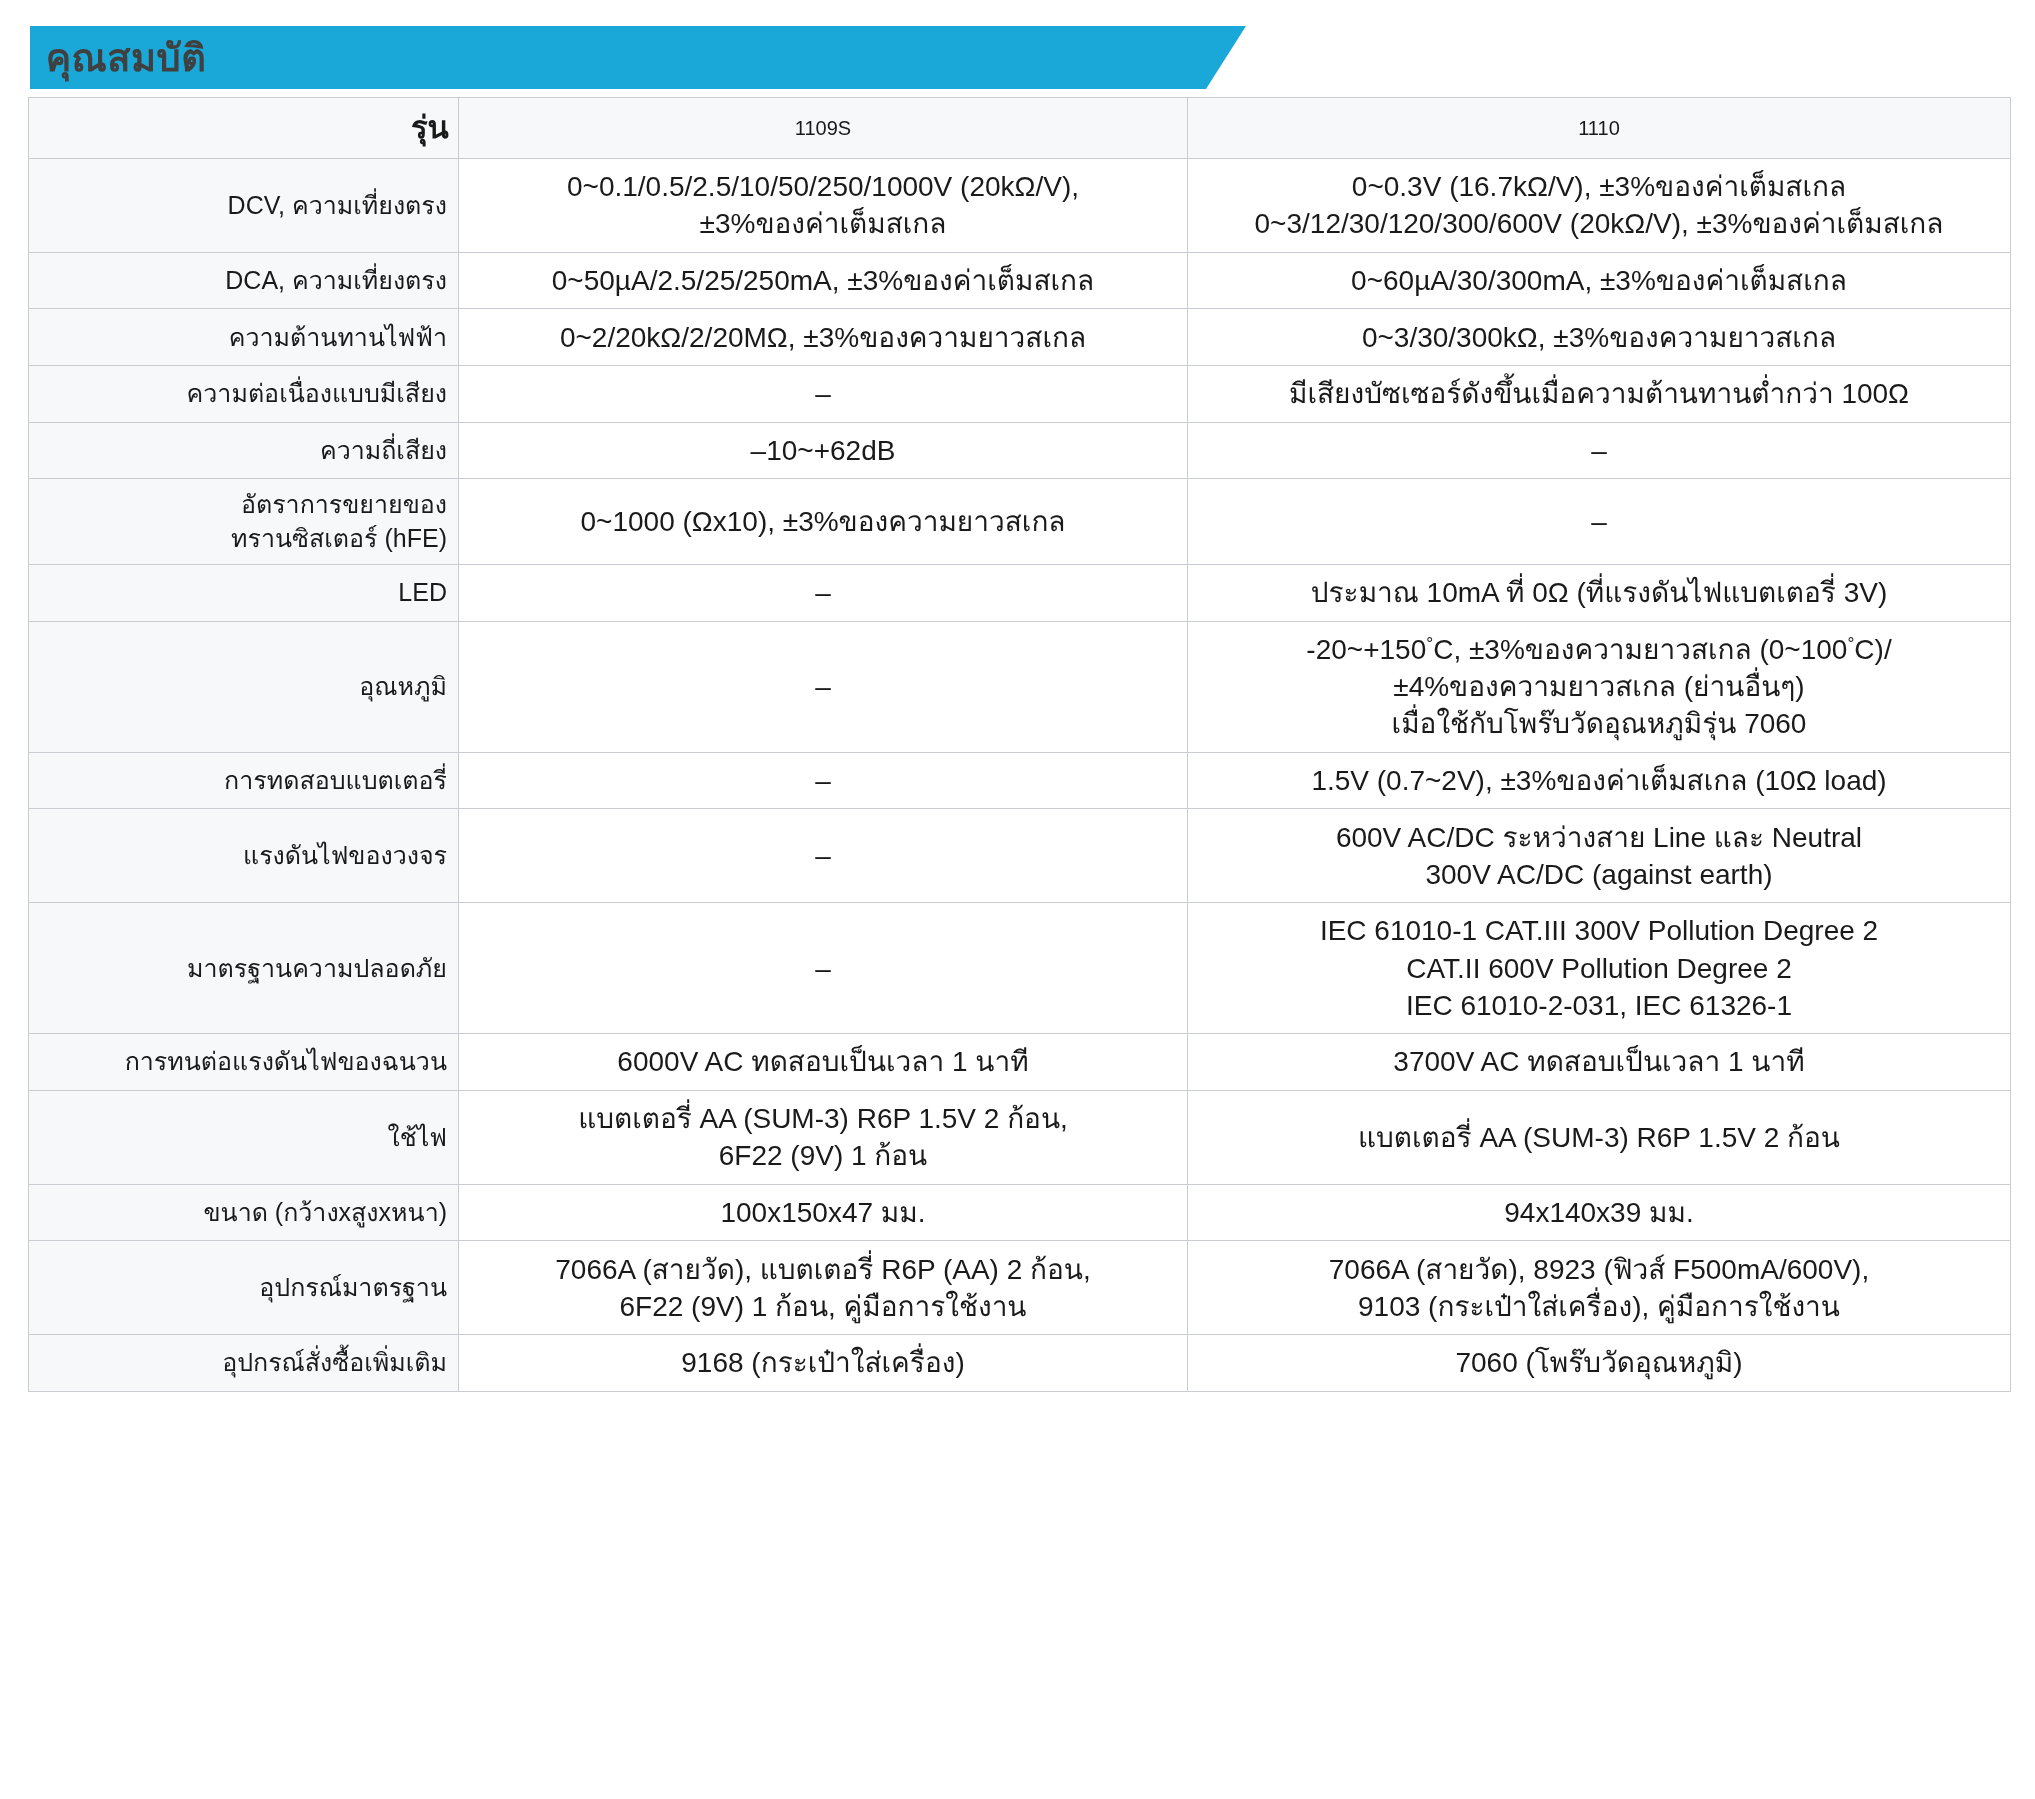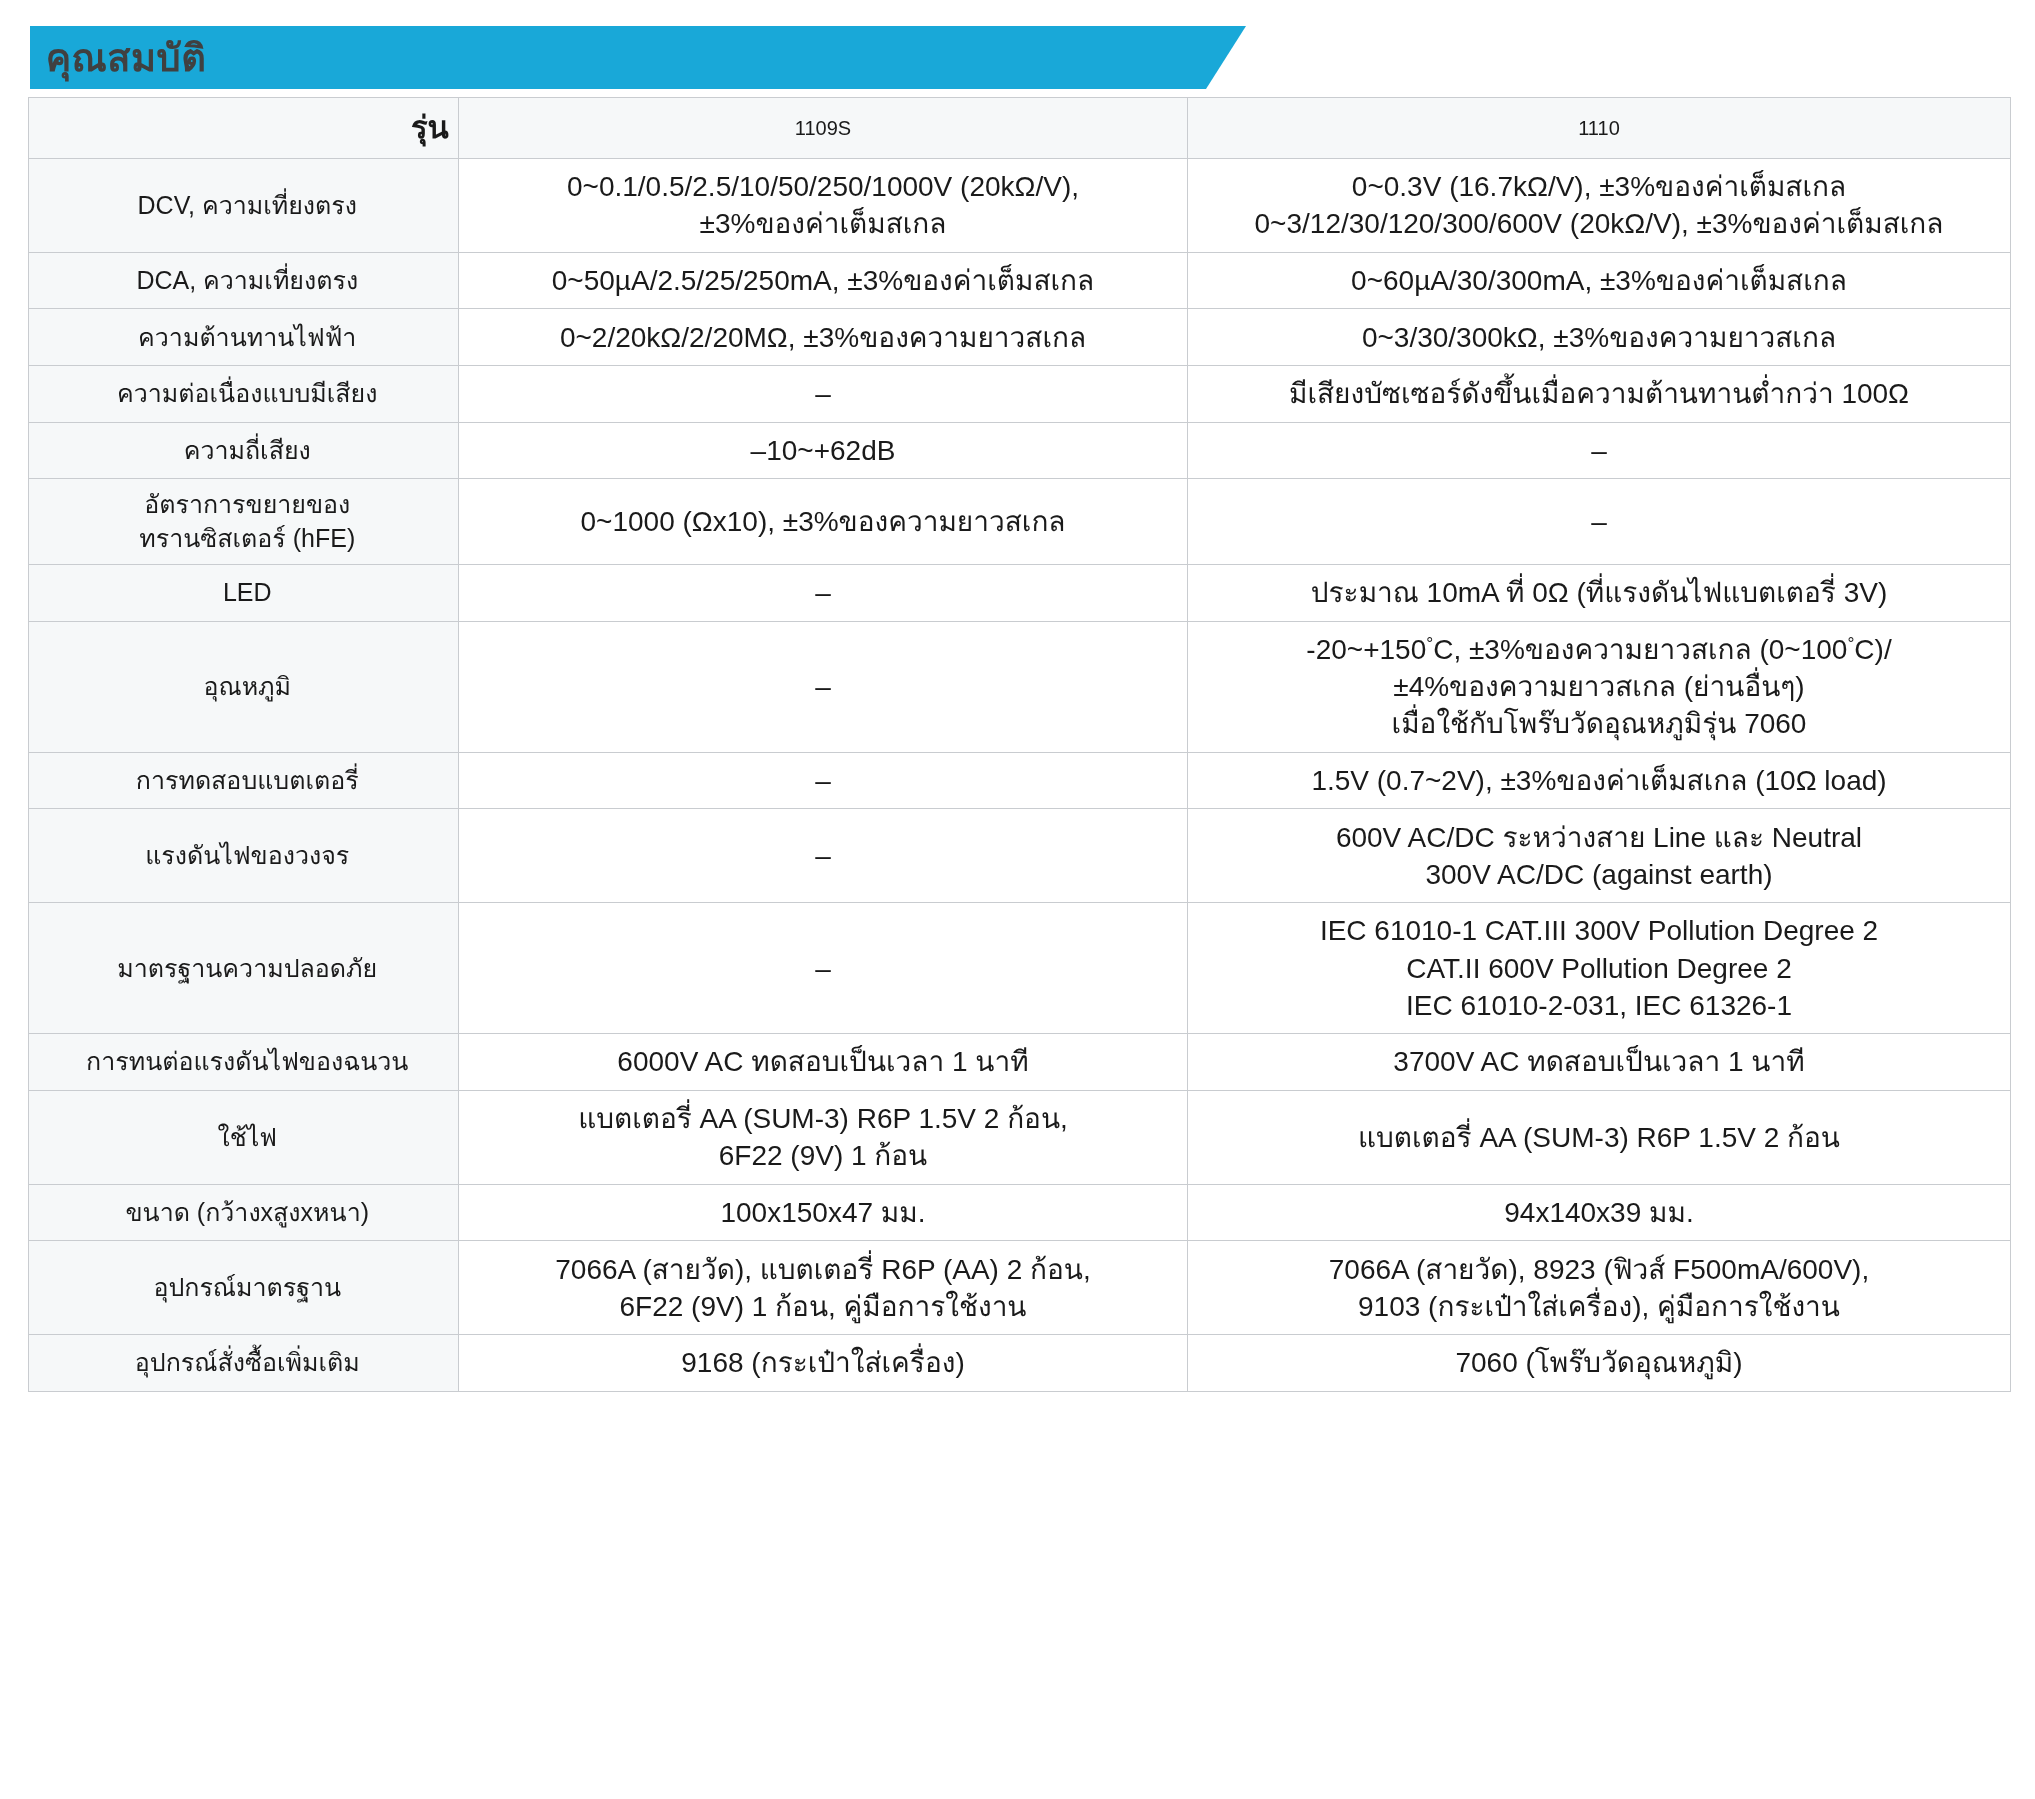--- a/index.html
+++ b/index.html
@@ -75,21 +75,21 @@
     border: 0.9px solid #c9ccd0;
     padding: 9.2px 9.2px;
     vertical-align: middle;
     font-size: 28px;
     line-height: 1.33;
     font-weight: normal;
   }
 
   td.label-cell {
     background: #f6f8f9;
-    text-align: center;
+    text-align: right;
     padding-left: 18.5px;
     padding-right: 11px;
     font-size: 25px;
   }
   td.val-cell {
     background: #ffffff;
     text-align: center;
   }
   th.head-label {
     background: #f6f8f9;

